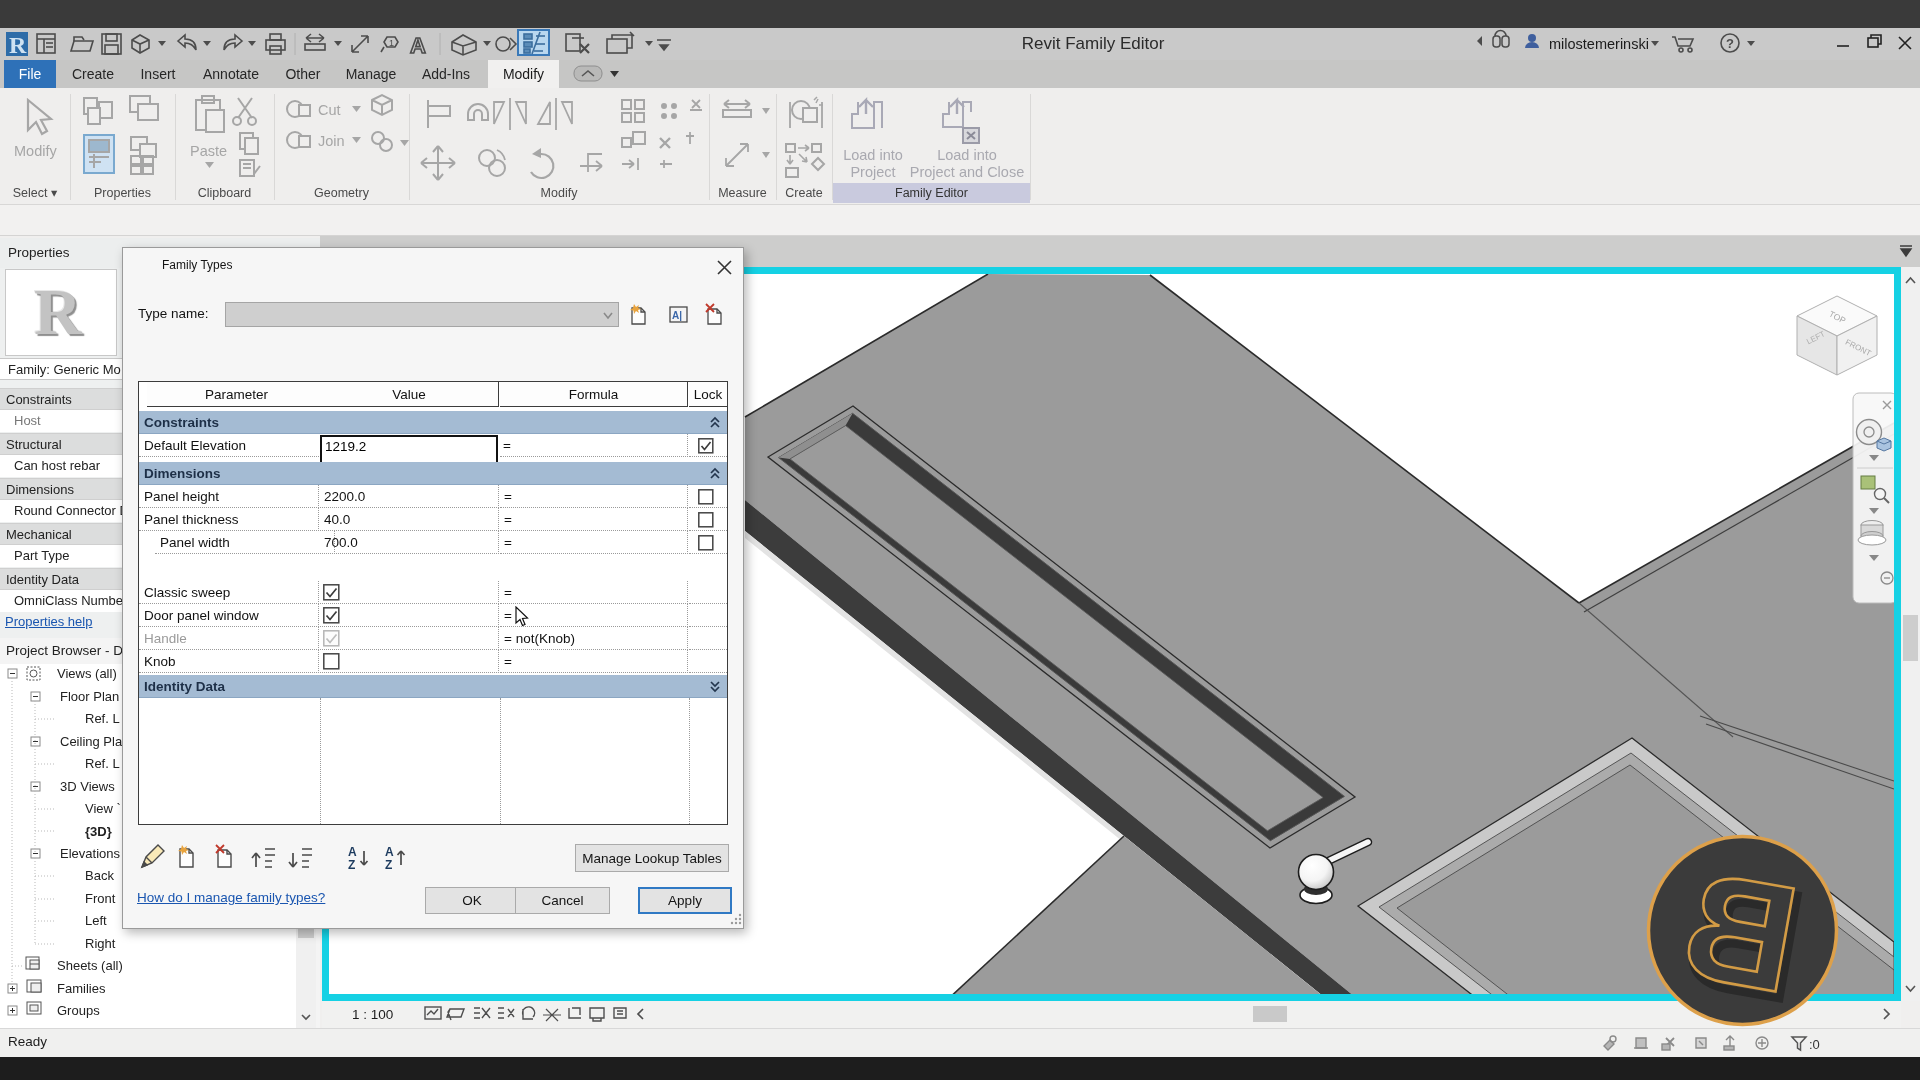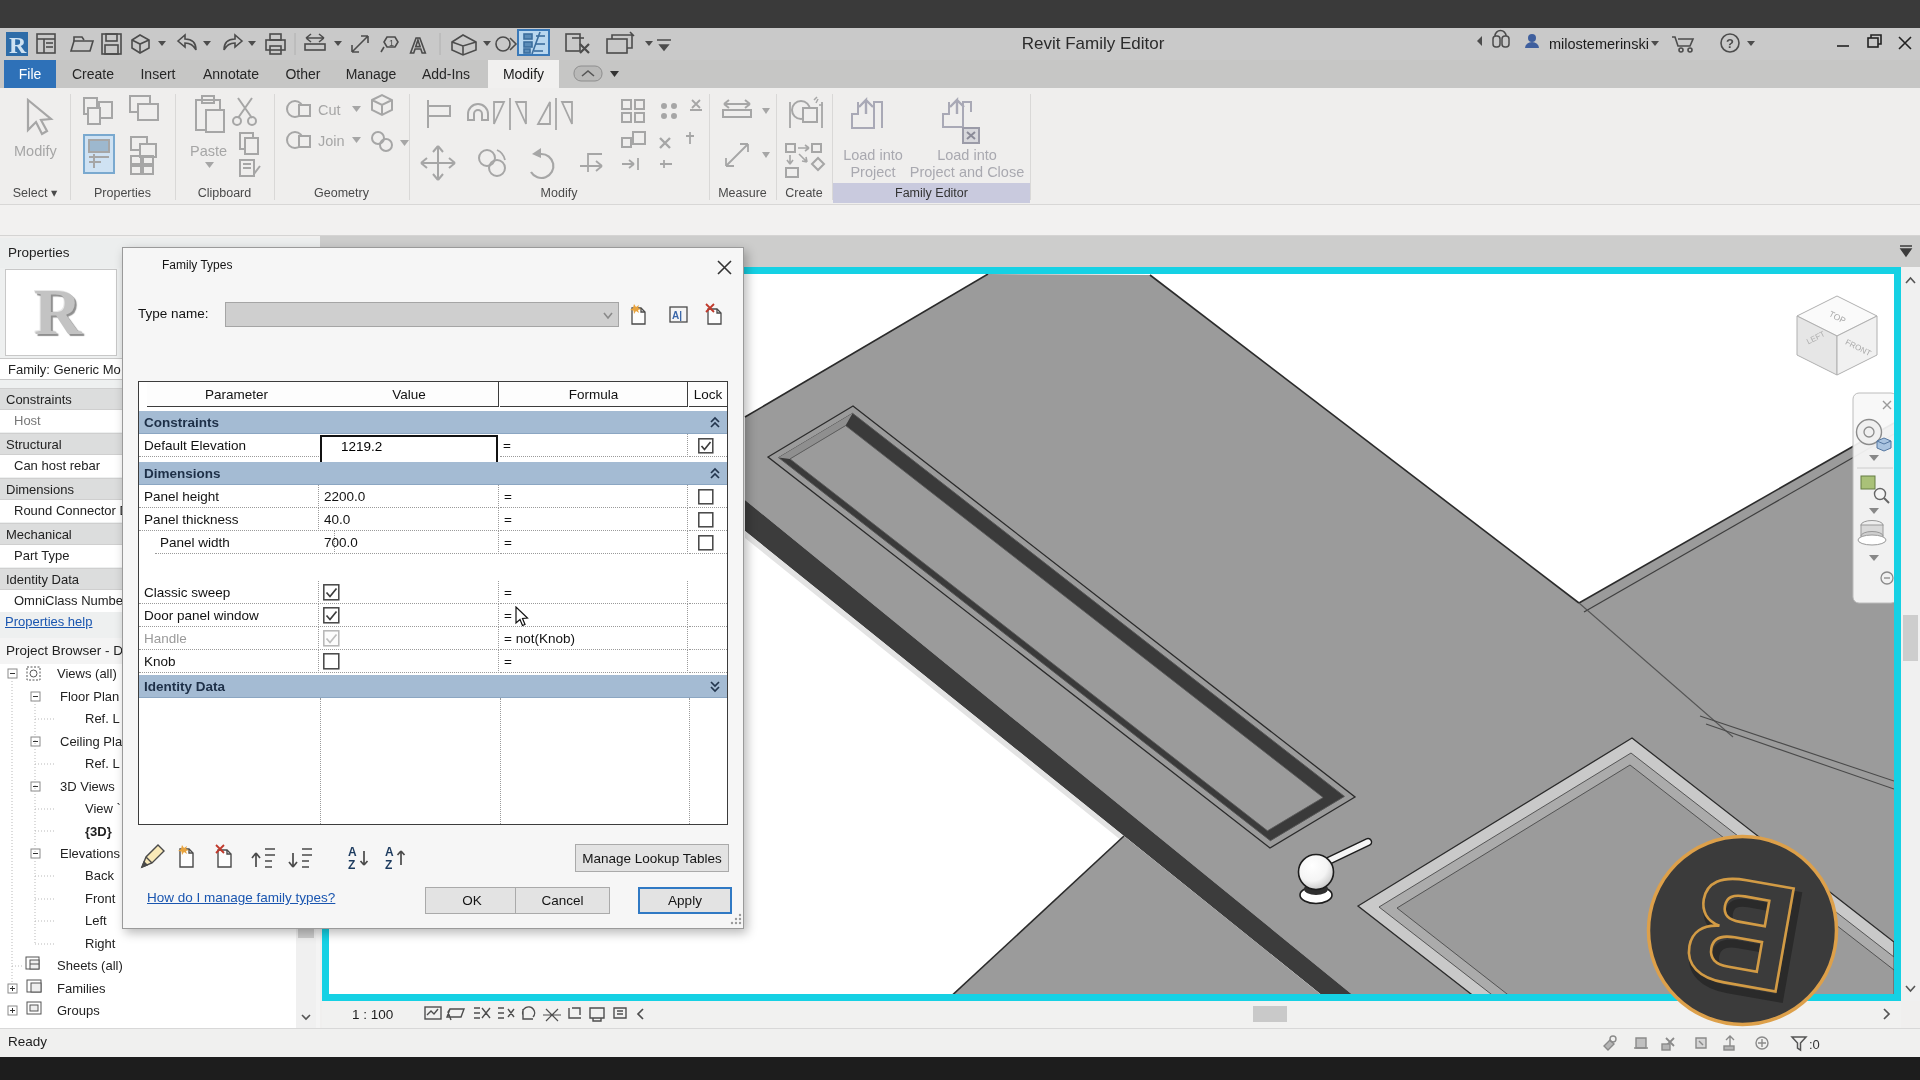--- a/index.html
+++ b/index.html
@@ -571,21 +571,21 @@
           <span>Constraints</span>
           <svg style="position:absolute; right:6px; top:5px;" width="12" height="13" viewBox="0 0 12 13">
             <path d="M2 6 l4 -4 l4 4 M2 11 l4 -4 l4 4" fill="none" stroke="#23364e" stroke-width="1.7"></path>
           </svg>
         </div>
       <div class="drow" style="top:52px; height:24px;">
         <div class="dcell dotb" style="left:0; width:180px; padding-left:5px;">Default Elevation</div>
         <div class="dcell" style="left:181px; width:179px;"></div>
         <div class="dcell dotb dotr" style="left:361px; width:188px; padding-left:4px;"></div>
         <div class="dcell dotb" style="left:550px; width:38px;"></div>
-        <div class="abs" style="left:181px; top:1px; width:178px; height:39px; background:#fff; border:2px solid #111; line-height:19px; font-size:13.5px; padding-left:19px;">1219.2</div>
+        <div class="abs" style="left:181px; top:1px; width:178px; height:39px; background:#fff; border:2px solid #111; line-height:19px; font-size:13.5px; padding-left:3px;">1219.2</div>
         <div class="dcell" style="left:364px;">=</div>
         <svg class="abs" style="left:559px; top:4px;" width="16" height="16" viewBox="0 0 16 16">
             <rect x="0.8" y="0.8" width="14" height="14" fill="#fff" stroke="#444" stroke-width="1.5"></rect>
             <path d="M3.5 8 l3 3.5 l6 -7.5" fill="none" stroke="#3c3c3c" stroke-width="1.7"></path>
           </svg>
       </div>
 
       <div class="sect" style="top:80px;">
           <span>Dimensions</span>
           <svg style="position:absolute; right:6px; top:5px;" width="12" height="13" viewBox="0 0 12 13">
@@ -688,21 +688,21 @@
         <path d="M155 24 l0 -14 M155 24 l-4 -5 M155 24 l4 -5 M164 6 l10 0 M164 12 l10 0 M164 18 l7 0 M164 24 l7 0" stroke-width="1.7"></path>
         <text x="210" y="13" font-size="12" font-weight="bold" fill="#1c3a5e" stroke="none">A</text>
         <text x="210" y="26" font-size="12" font-weight="bold" fill="#1c3a5e" stroke="none">Z</text>
         <path d="M226 8 l0 14 M226 22 l-3.5 -4 M226 22 l3.5 -4" stroke-width="1.7"></path>
         <text x="247" y="13" font-size="12" font-weight="bold" fill="#1c3a5e" stroke="none">A</text>
         <text x="247" y="26" font-size="12" font-weight="bold" fill="#1c3a5e" stroke="none">Z</text>
         <path d="M263 22 l0 -14 M263 8 l-3.5 4 M263 8 l3.5 4" stroke-width="1.7"></path>
       </g>
     </svg>
     <div class="btn" style="left:452px; top:596px; width:154px; height:28px; line-height:27px;">Manage Lookup Tables</div>
-    <div class="abs" style="left:14px; top:642px; font-size:13.5px; color:#1a56b0; text-decoration:underline;margin-left:10px;">How do I manage family types?</div>
+    <div class="abs" style="left:14px; top:642px; font-size:13.5px; color:#1a56b0; text-decoration:underline;">How do I manage family types?</div>
     <div class="btn" style="left:302px; top:639px; width:94px; height:27px; line-height:26px;">OK</div>
     <div class="btn" style="left:392px; top:639px; width:95px; height:27px; line-height:26px;">Cancel</div>
     <div class="btn" style="left:515px; top:639px; width:94px; height:27px; line-height:24px; border:2px solid #3079c4;">Apply</div>
     <svg class="abs" style="left:606px; top:664px;" width="14" height="14" viewBox="0 0 14 14">
       <g fill="#9a9a9a">
           <circle cx="11" cy="3" r="1.2"></circle>
           <circle cx="11" cy="7" r="1.2"></circle>
           <circle cx="11" cy="11" r="1.2"></circle>
           <circle cx="7" cy="7" r="1.2"></circle>
           <circle cx="7" cy="11" r="1.2"></circle>

